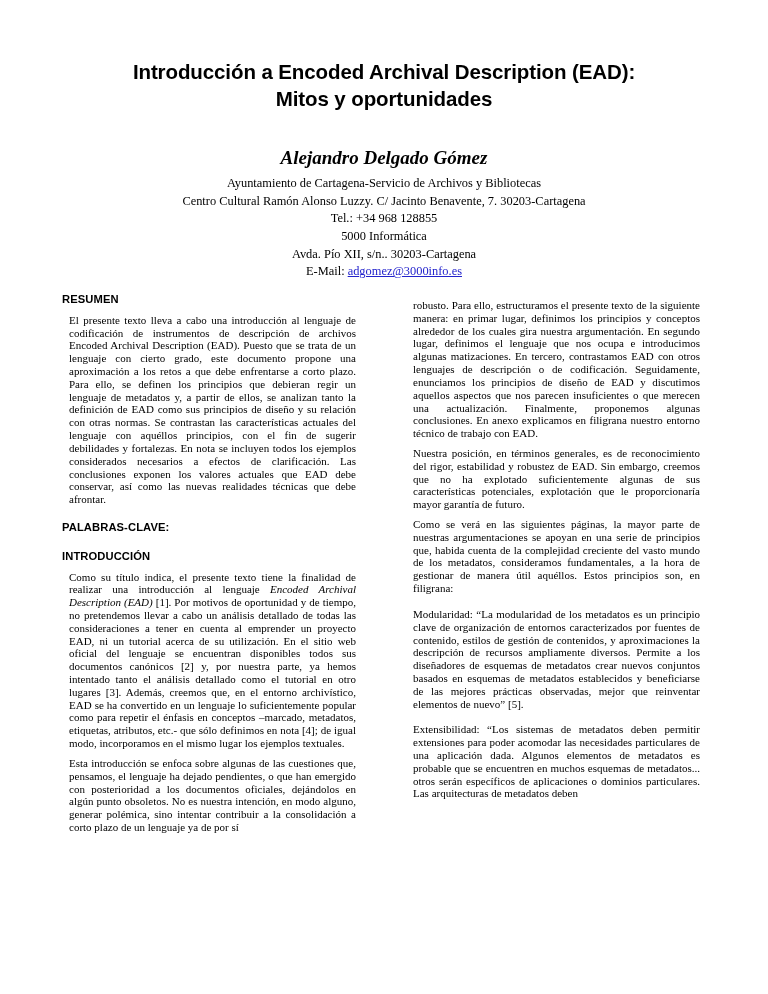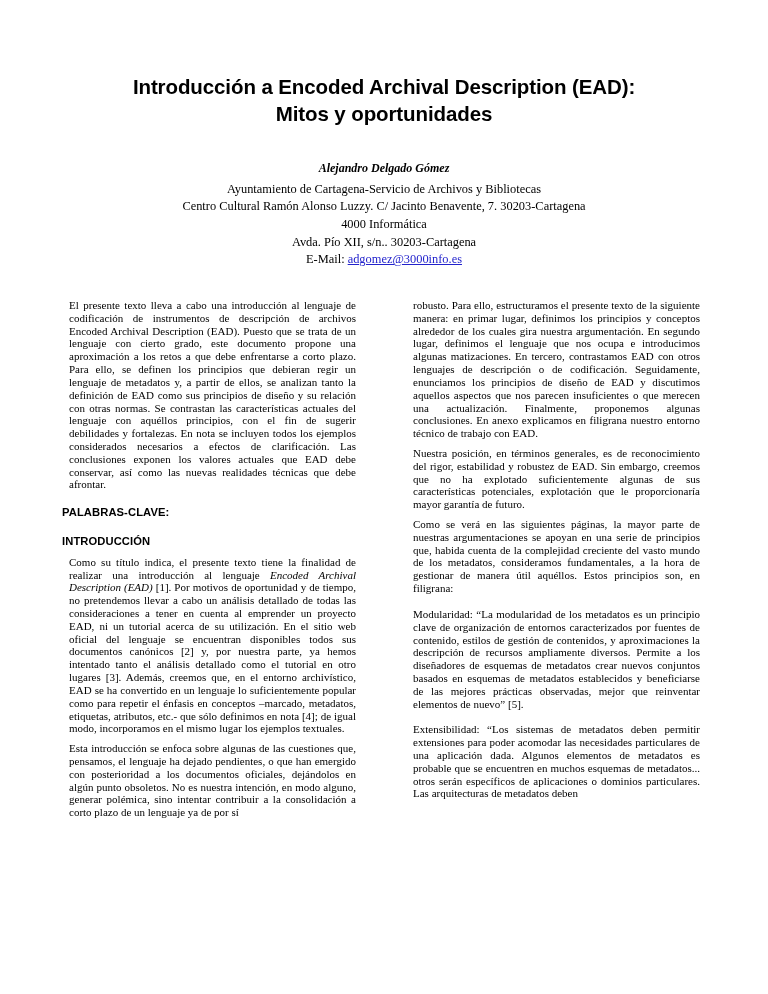--- a/index.html
+++ b/index.html
@@ -12,21 +12,21 @@
     height: 994px;
     font-family: "Liberation Serif", "DejaVu Serif", serif;
     color: #000000;
     overflow: hidden;
   }
   .page {
     position: relative;
     width: 768px;
     height: 880px;
     box-sizing: border-box;
-    padding: 15px;
+    padding: 0;
   }
 
   
   .title-block {
     margin: 0;
     padding: 58px 75px 0 75px;
     text-align: center;
   }
   .doc-title {
     font-family: "Liberation Sans", "DejaVu Sans", sans-serif;
@@ -40,21 +40,21 @@
 
   
   .author-block {
     text-align: center;
     margin-top: 32px;
     padding: 0 60px;
   }
   .author-name {
     font-style: italic;
     font-weight: bold;
-    font-size: 12px;
+    font-size: 19px;
     line-height: 1.35;
     margin: 0 0 5px 0;
   }
   .affil-line {
     font-size: 12.4px;
     line-height: 1.42;
     margin: 0;
   }
   a.email-link {
     color: #2222cc;
@@ -104,28 +104,30 @@
     <h1 class="doc-title">
       <span>Introducción a Encoded Archival Description (EAD):</span>
       <span class="line2">Mitos y oportunidades</span>
     </h1>
   </div>
 
   <div class="author-block">
     <p class="author-name">Alejandro Delgado Gómez</p>
     <p class="affil-line">Ayuntamiento de Cartagena-Servicio de Archivos y Bibliotecas</p>
     <p class="affil-line">Centro Cultural Ramón Alonso Luzzy. C/ Jacinto Benavente, 7. 30203-Cartagena</p>
-    <p class="affil-line">4000 Informática</p>
+    <p class="affil-line">Tel.: +34 968 128855</p>
+    <p class="affil-line">5000 Informática</p>
     <p class="affil-line">Avda. Pío XII, s/n.. 30203-Cartagena</p>
     <p class="affil-line"><span>E-Mail: </span><a class="email-link" href="#">adgomez@3000info.es</a></p>
   </div>
 
   <div class="columns">
 
     <div class="col">
+      <h2 class="section-head">RESUMEN</h2>
       <p class="body-par">El presente texto lleva a cabo una introducción al lenguaje de codificación de instrumentos de descripción de archivos Encoded Archival Description (EAD). Puesto que se trata de un lenguaje con cierto grado, este documento propone una aproximación a los retos a que debe enfrentarse a corto plazo. Para ello, se definen los principios que debieran regir un lenguaje de metadatos y, a partir de ellos, se analizan tanto la definición de EAD como sus principios de diseño y su relación con otras normas. Se contrastan las características actuales del lenguaje con aquéllos principios, con el fin de sugerir debilidades y fortalezas. En nota se incluyen todos los ejemplos considerados necesarios a efectos de clarificación. Las conclusiones exponen los valores actuales que EAD debe conservar, así como las nuevas realidades técnicas que debe afrontar.</p>
 
       <h2 class="section-head spaced">PALABRAS-CLAVE:</h2>
 
       <h2 class="section-head spaced">INTRODUCCIÓN</h2>
       <p class="body-par"><span>Como su título indica, el presente texto tiene la finalidad de realizar una introducción al lenguaje </span><span class="ital">Encoded Archival Description (EAD)</span><span> [1]. Por motivos de oportunidad y de tiempo, no pretendemos llevar a cabo un análisis detallado de todas las consideraciones a tener en cuenta al emprender un proyecto EAD, ni un tutorial acerca de su utilización. En el sitio web oficial del lenguaje se encuentran disponibles todos sus documentos canónicos [2] y, por nuestra parte, ya hemos intentado tanto el análisis detallado como el tutorial en otro lugares [3]. Además, creemos que, en el entorno archivístico, EAD se ha convertido en un lenguaje lo suficientemente popular como para repetir el énfasis en conceptos –marcado, metadatos, etiquetas, atributos, etc.- que sólo definimos en nota [4]; de igual modo, incorporamos en el mismo lugar los ejemplos textuales.</span></p>
       <p class="body-par small-gap">Esta introducción se enfoca sobre algunas de las cuestiones que, pensamos, el lenguaje ha dejado pendientes, o que han emergido con posterioridad a los documentos oficiales, dejándolos en algún punto obsoletos. No es nuestra intención, en modo alguno, generar polémica, sino intentar contribuir a la consolidación a corto plazo de un lenguaje ya de por sí</p>
     </div>
 
     <div class="col">

